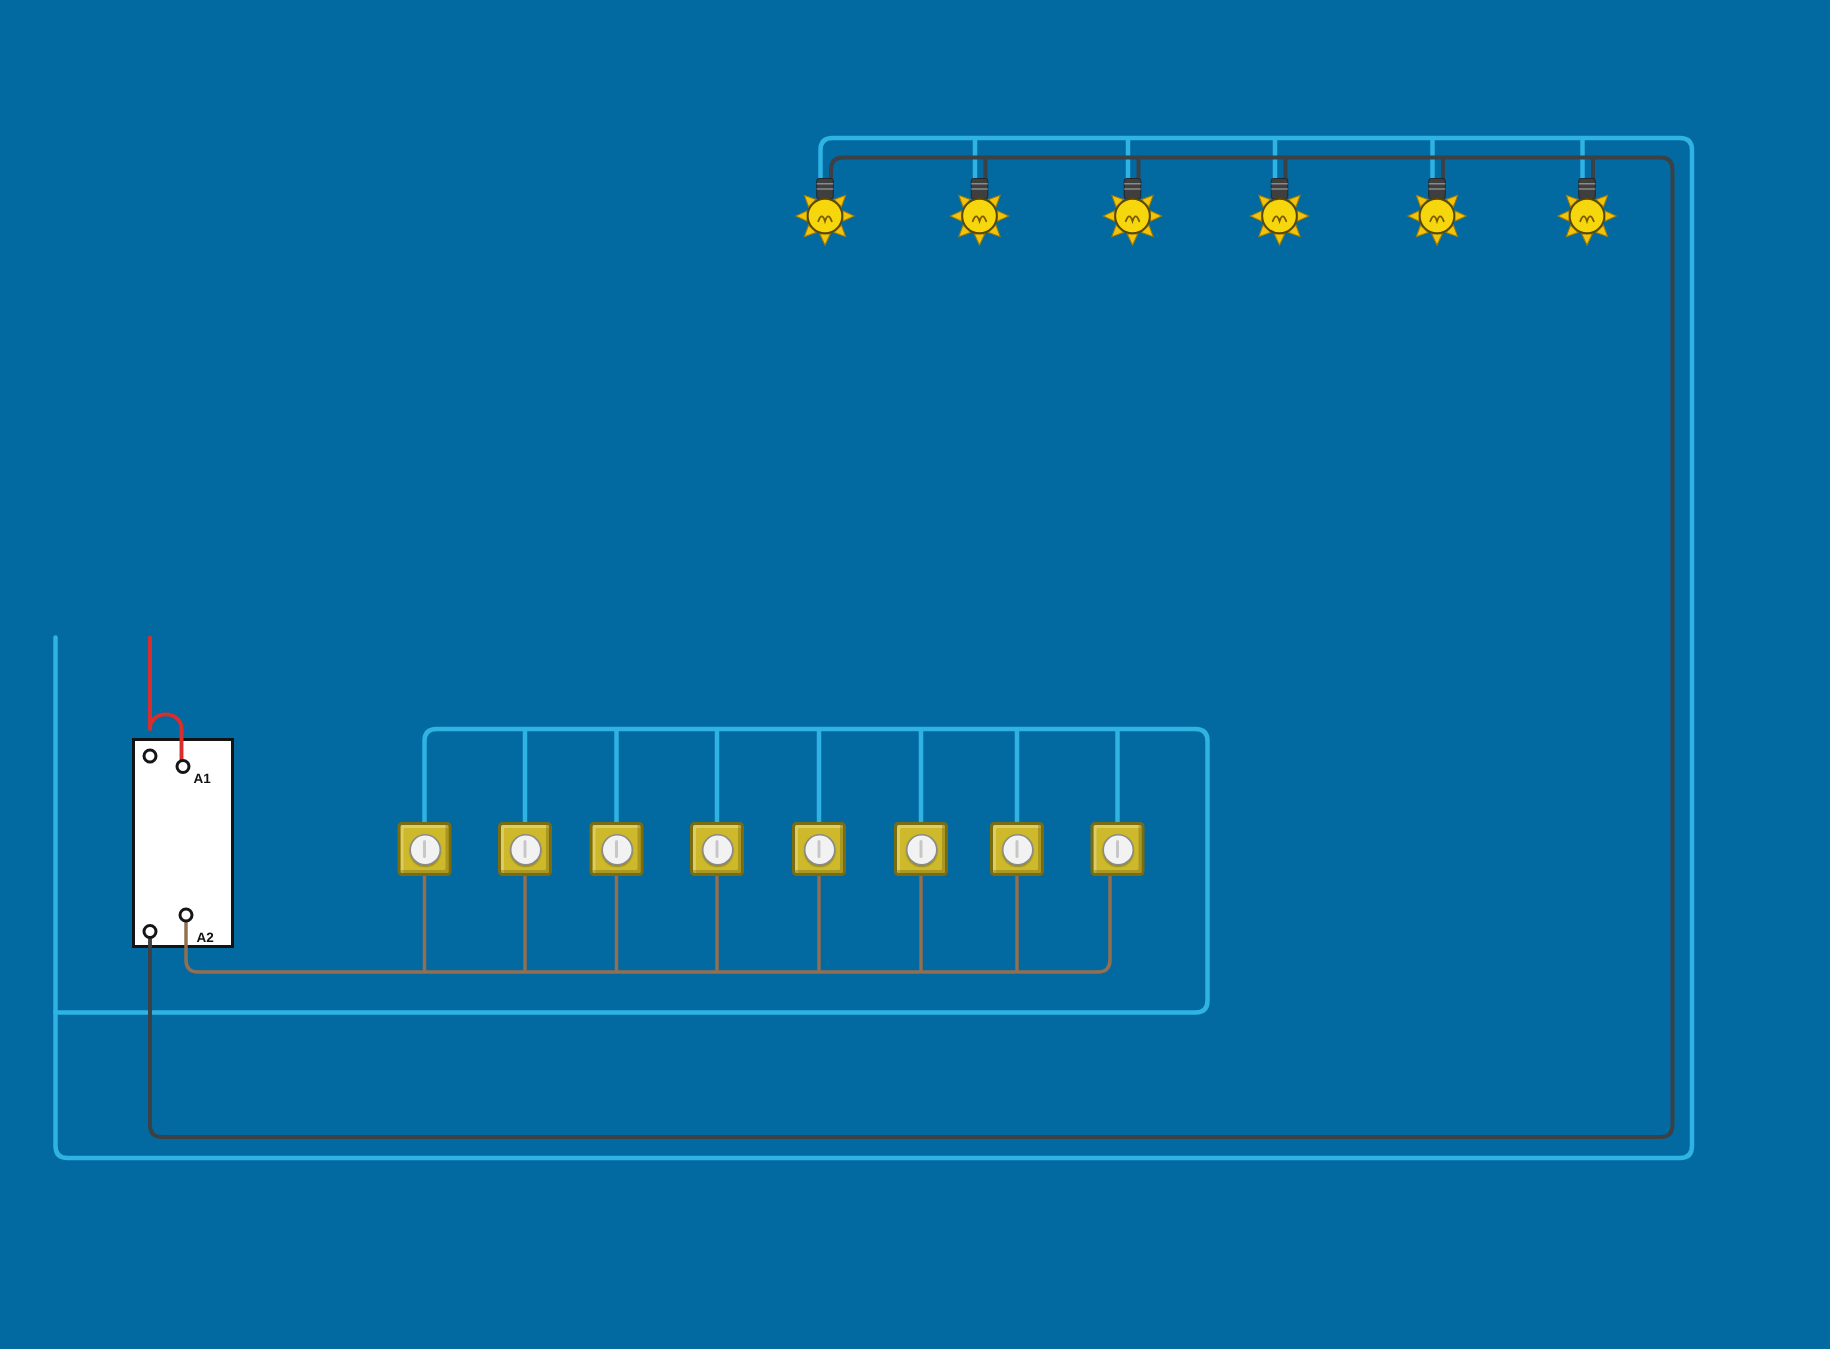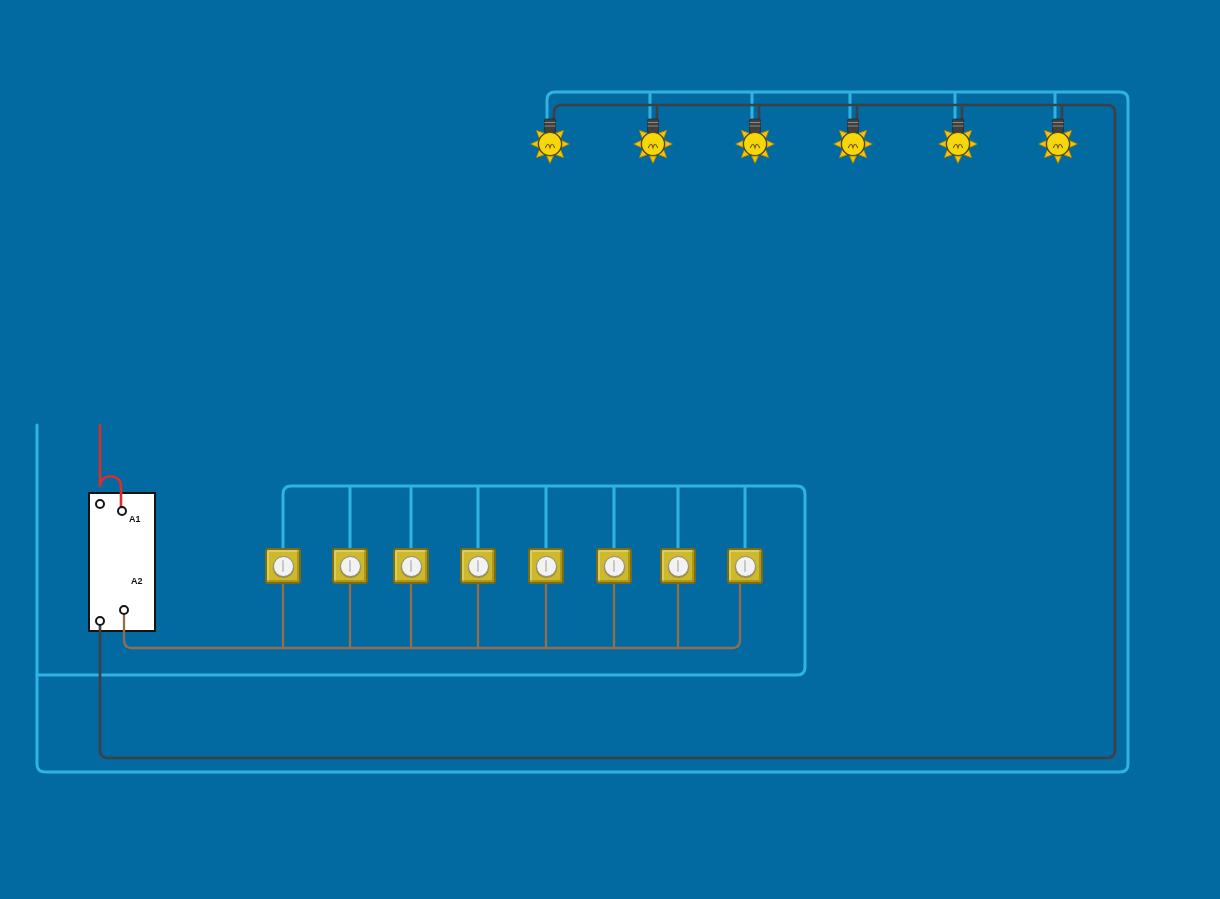--- a/index.html
+++ b/index.html
@@ -32,21 +32,21 @@
 
   .contactor-box{
     position:absolute;left:88px;top:492px;width:68px;height:140px;
     box-sizing:border-box;background:#ffffff;border:2px solid #141414;z-index:1;
   }
   .terminal-label{
     position:absolute;z-index:4;font-size:9px;font-weight:600;color:#111;
     line-height:10px;user-select:none;
   }
   .label-a1{left:129px;top:514px;}
-  .label-a2{left:131px;top:576px;}
+  .label-a2{left:131px;top:620px;}
 
   .push-button{
     position:absolute;top:548px;width:36px;height:36px;box-sizing:border-box;
     background:var(--switch-plate);
     border:2px solid var(--switch-border);
     border-radius:3px;z-index:3;
     box-shadow:inset -2px -2px 0 rgba(0,0,0,.18), inset 2px 2px 0 rgba(255,255,255,.28);
     display:flex;align-items:center;justify-content:center;
   }
   .knob{

